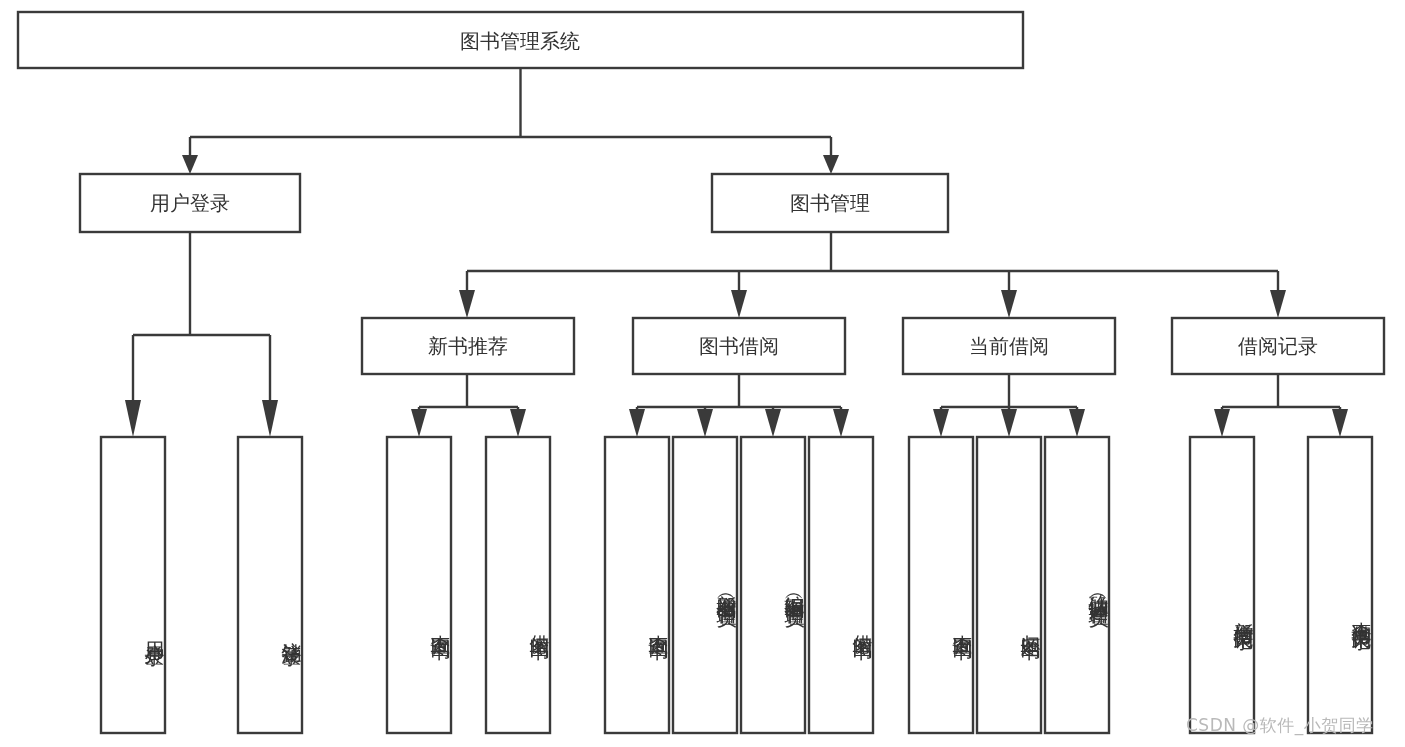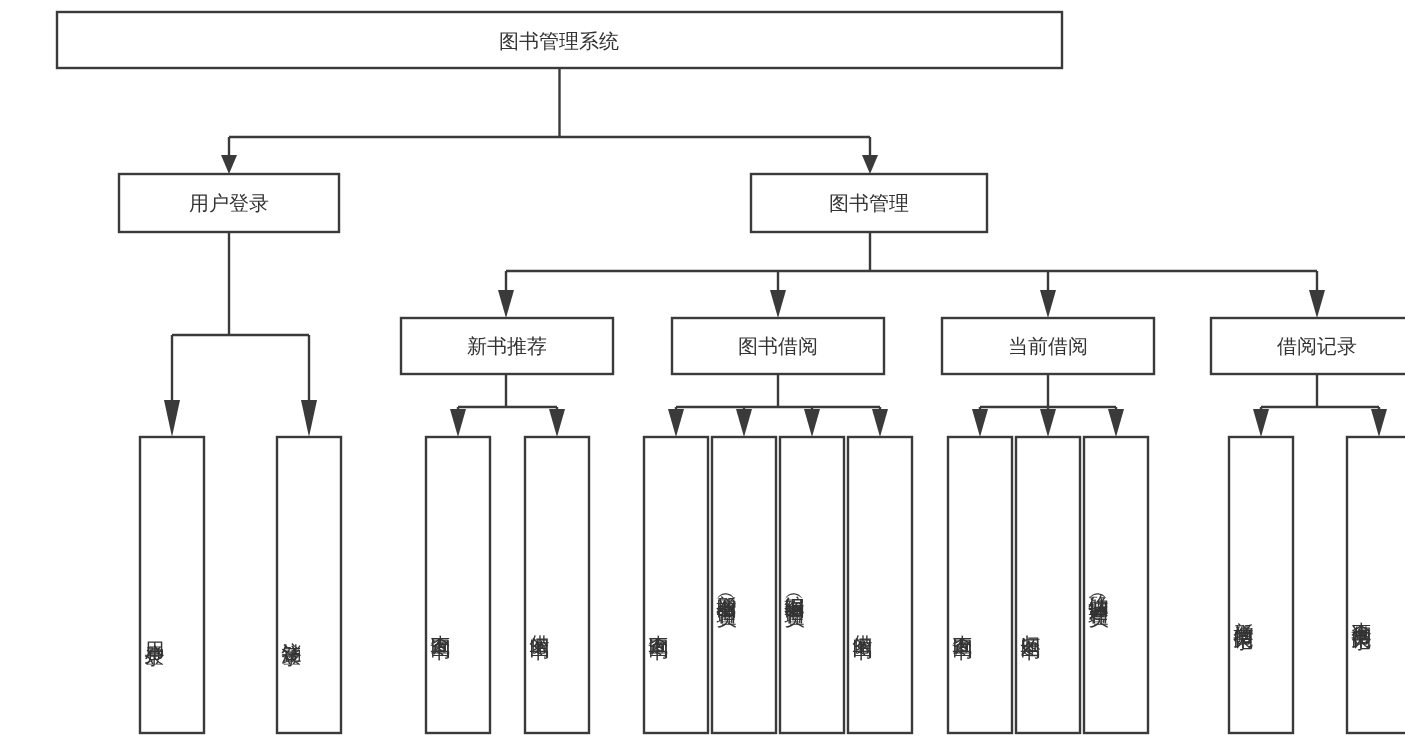--- a/index.html
+++ b/index.html
@@ -12,21 +12,20 @@
     width: 1405px;
     height: 747px;
     overflow: hidden;
     font-family: "DejaVu Sans", "Liberation Sans", sans-serif;
   }
   #diagram-root {
     position: relative;
     width: 1299px;
     height: 747px;
     background: #ffffff;
-    padding-left: 39px;
   }
   svg.diagram-canvas {
     display: block;
     width: 1405px;
     height: 747px;
   }
   .node-box {
     fill: #ffffff;
     stroke: #3a3a3a;
     stroke-width: 2.4;
@@ -209,14 +208,15 @@
   <div class="vertical-text-holder" style="left:741px; top:443px; width:64px; height:290px;">编辑图书（管理员）</div>
   <div class="vertical-text-holder" style="left:809px; top:513px; width:64px; height:220px;">借阅图书</div>
 
   <div class="vertical-text-holder" style="left:909px; top:513px; width:64px; height:220px;">查询图书</div>
   <div class="vertical-text-holder" style="left:977px; top:513px; width:64px; height:220px;">归还图书</div>
   <div class="vertical-text-holder" style="left:1045px; top:443px; width:64px; height:290px;">确认归还（管理员）</div>
 
   <div class="vertical-text-holder" style="left:1190px; top:490px; width:64px; height:243px;">新增借阅记录</div>
   <div class="vertical-text-holder" style="left:1308px; top:490px; width:64px; height:243px;">查询借阅记录</div>
 
+  <div class="watermark">CSDN @软件_小贺同学</div>
 
 </div>
 
 </body></html>

